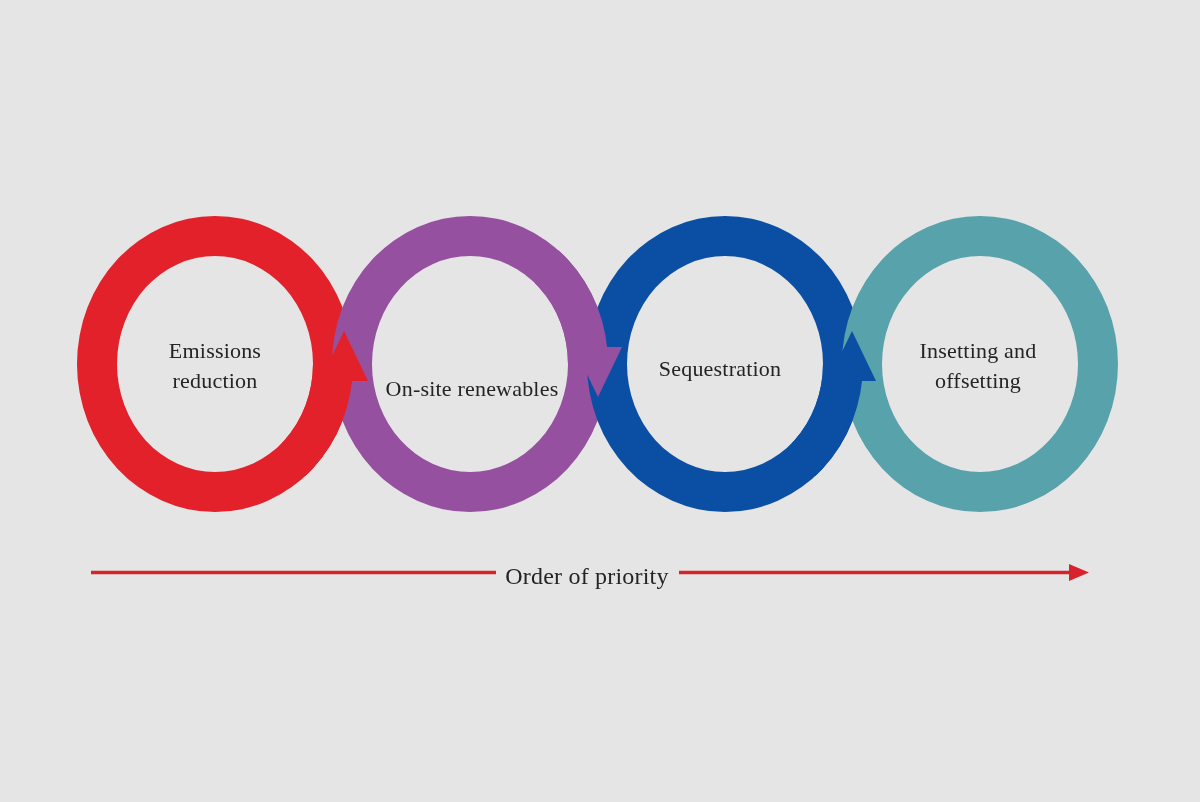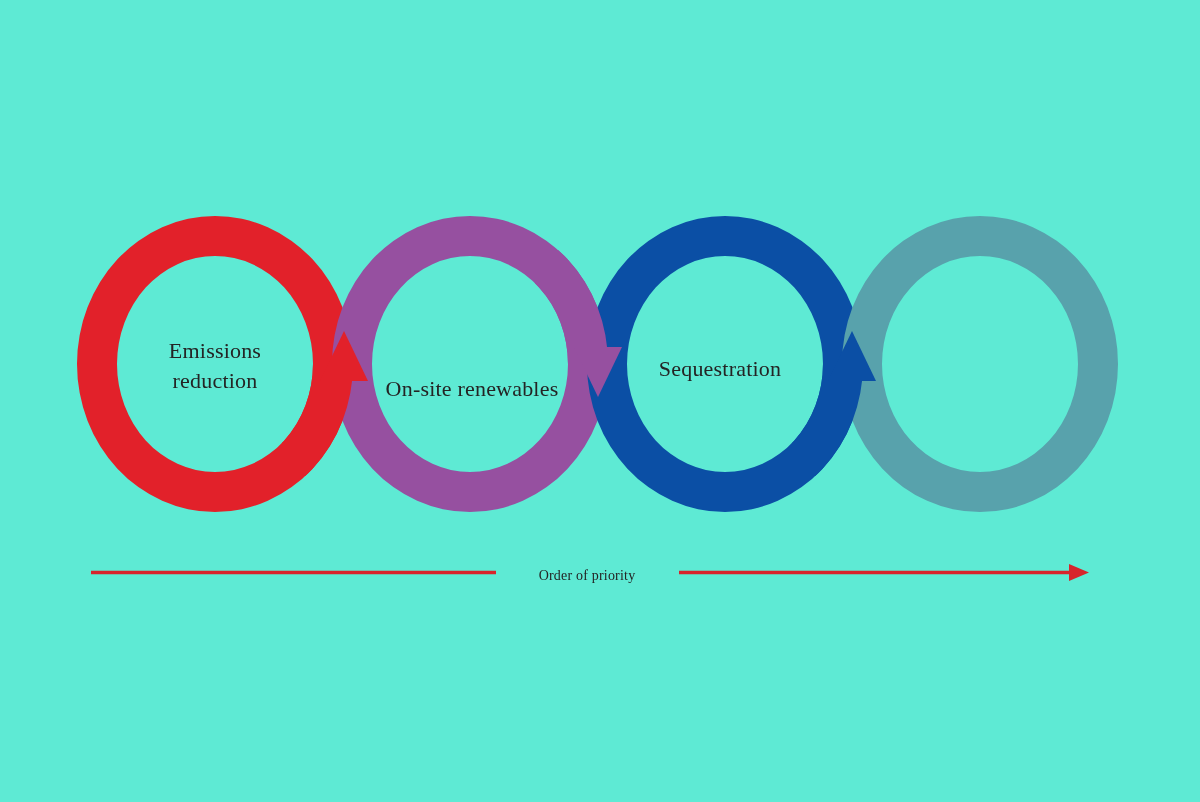--- a/index.html
+++ b/index.html
@@ -4,21 +4,21 @@
 <style>
   html, body {
     margin: 0;
     padding: 0;
     background: #ffffff;
   }
   .stage {
     position: relative;
     width: 1200px;
     height: 802px;
-    background: #5eead4;
+    background: #e5e5e5;
     overflow: hidden;
     font-family: "Liberation Serif", "DejaVu Serif", serif;
   }
   .stage svg {
     position: absolute;
     left: 0;
     top: 0;
   }
   .ring-label {
     position: absolute;
@@ -27,21 +27,21 @@
     font-size: 22px;
     line-height: 30px;
     color: #242424;
     white-space: nowrap;
     letter-spacing: 0.2px;
   }
   .arrow-label {
     position: absolute;
     transform: translate(-50%, -50%);
     text-align: center;
-    font-size: 14px;
+    font-size: 24px;
     color: #242424;
     white-space: nowrap;
     letter-spacing: 0.2px;
   }
 </style>
 </head>
 <body>
 
 <div class="stage">
 
@@ -89,16 +89,17 @@
     <line x1="679" y1="572.5" x2="1071" y2="572.5" stroke-width="3.5" stroke="#d7242c"></line>
     <polygon points="1069,564 1089,572.5 1069,581" fill="#d7242c"></polygon>
   </svg>
 
   <div class="ring-label" style="left:215px; top:366px;">Emissions<br>reduction</div>
 
   <div class="ring-label" style="left:472px; top:369px;margin-top:20px;">On-site renewables</div>
 
   <div class="ring-label" style="left:720px; top:369px;">Sequestration</div>
 
+  <div class="ring-label" style="left:978px; top:366px;">Insetting and<br>offsetting</div>
 
   <div class="arrow-label" style="left:587px; top:576px;">Order of priority</div>
 
 </div>
 
 </body></html>

